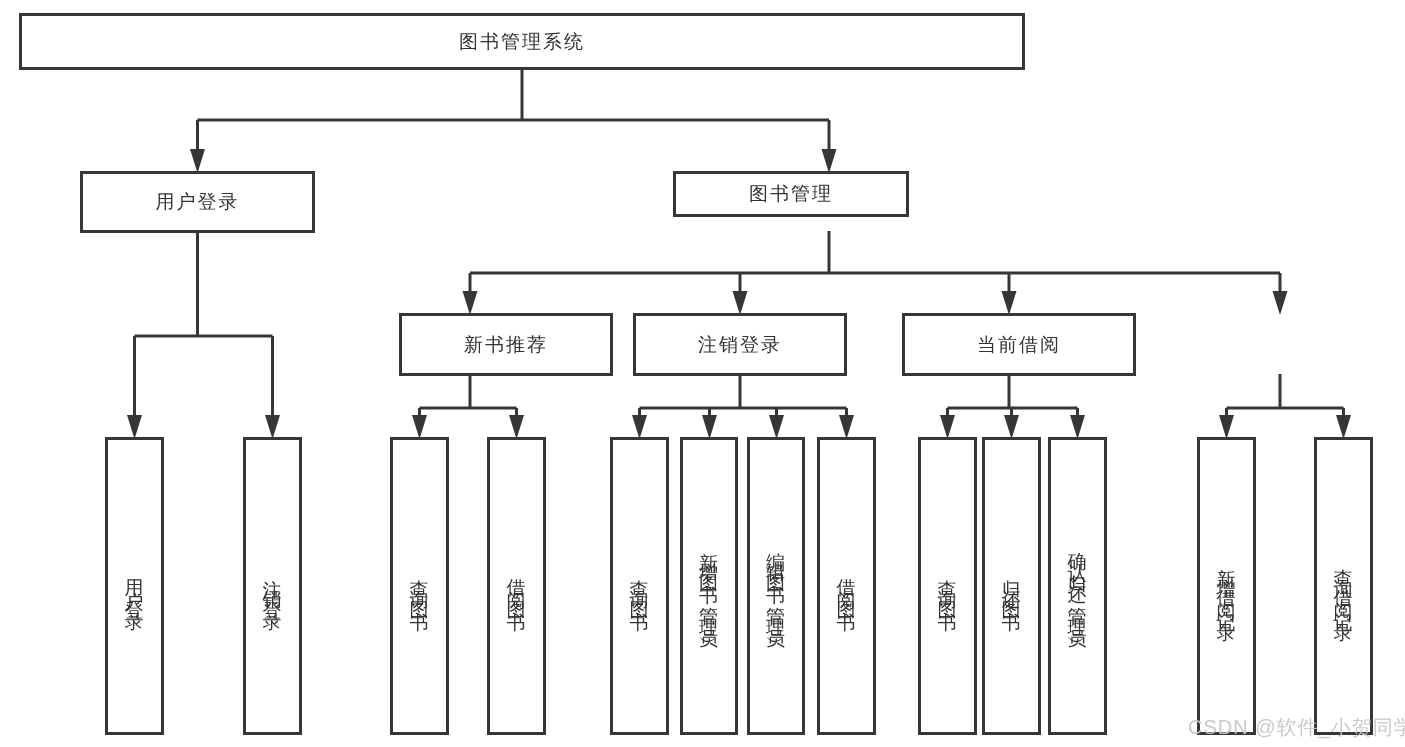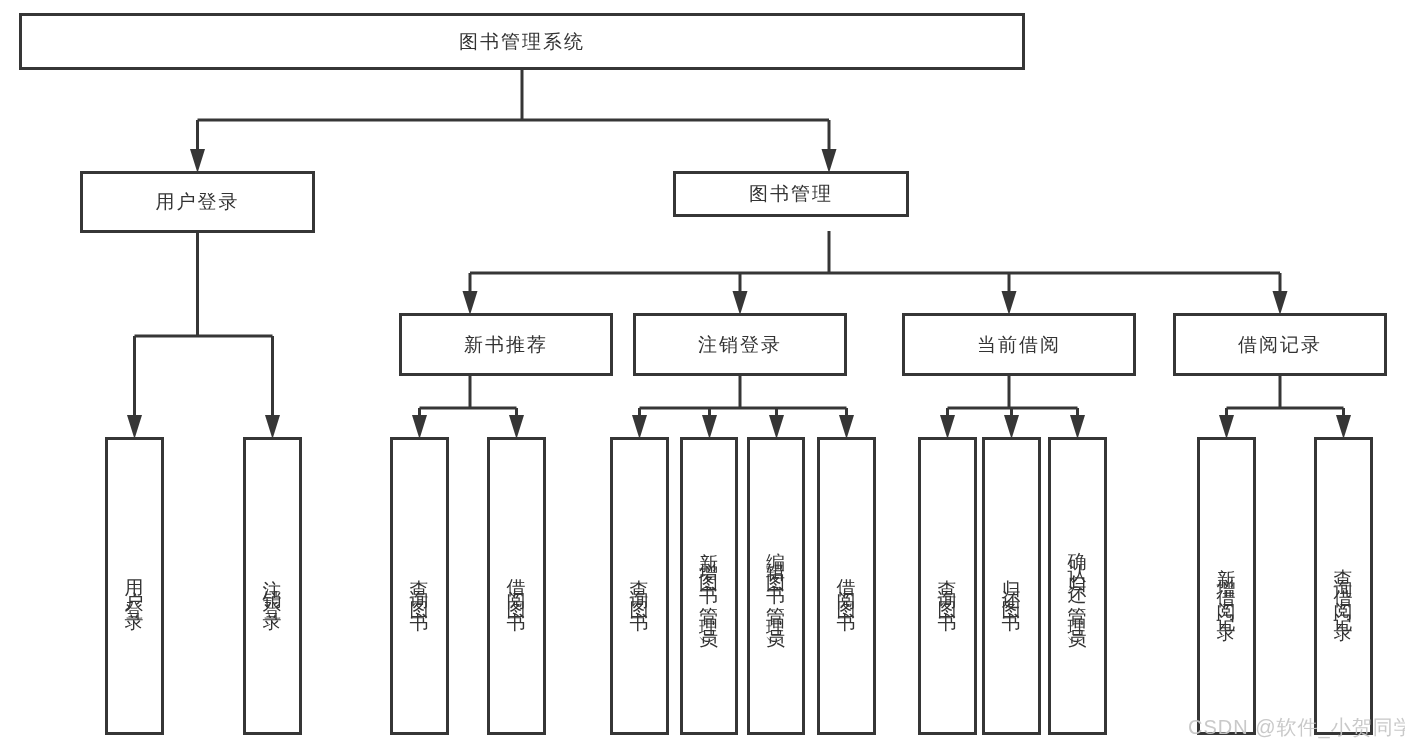--- a/index.html
+++ b/index.html
@@ -113,21 +113,20 @@
     </svg>
 
   <div class="box" style="left:19px; top:13px; width:1006px; height:57px;">图书管理系统</div>
 
   <div class="box" style="left:80px; top:171px; width:235px; height:62px;">用户登录</div>
   <div class="box" style="left:673px; top:171px; width:236px; height:46px;">图书管理</div>
 
   <div class="box" style="left:363px; top:313px; width:214px; height:63px;margin-left:36px;">新书推荐</div>
   <div class="box" style="left:633px; top:313px; width:214px; height:63px;">注销登录</div>
   <div class="box" style="left:902px; top:313px; width:234px; height:63px;">当前借阅</div>
-  <div class="box" style="left:1173px; top:313px; width:214px; height:63px;">借阅记录</div>
 
   <div class="box vertical" style="left:105px; top:437px; width:59px; height:298px;">用户登录</div>
   <div class="box vertical" style="left:243px; top:437px; width:59px; height:298px;">注销登录</div>
 
   <div class="box vertical" style="left:390px; top:437px; width:59px; height:298px;">查询图书</div>
   <div class="box vertical" style="left:487px; top:437px; width:59px; height:298px;">借阅图书</div>
 
   <div class="box vertical" style="left:610px; top:437px; width:59px; height:298px;">查询图书</div>
   <div class="box vertical" style="left:680px; top:437px; width:58px; height:298px;">新增图书（管理员）</div>
   <div class="box vertical" style="left:747px; top:437px; width:58px; height:298px;">编辑图书（管理员）</div>

